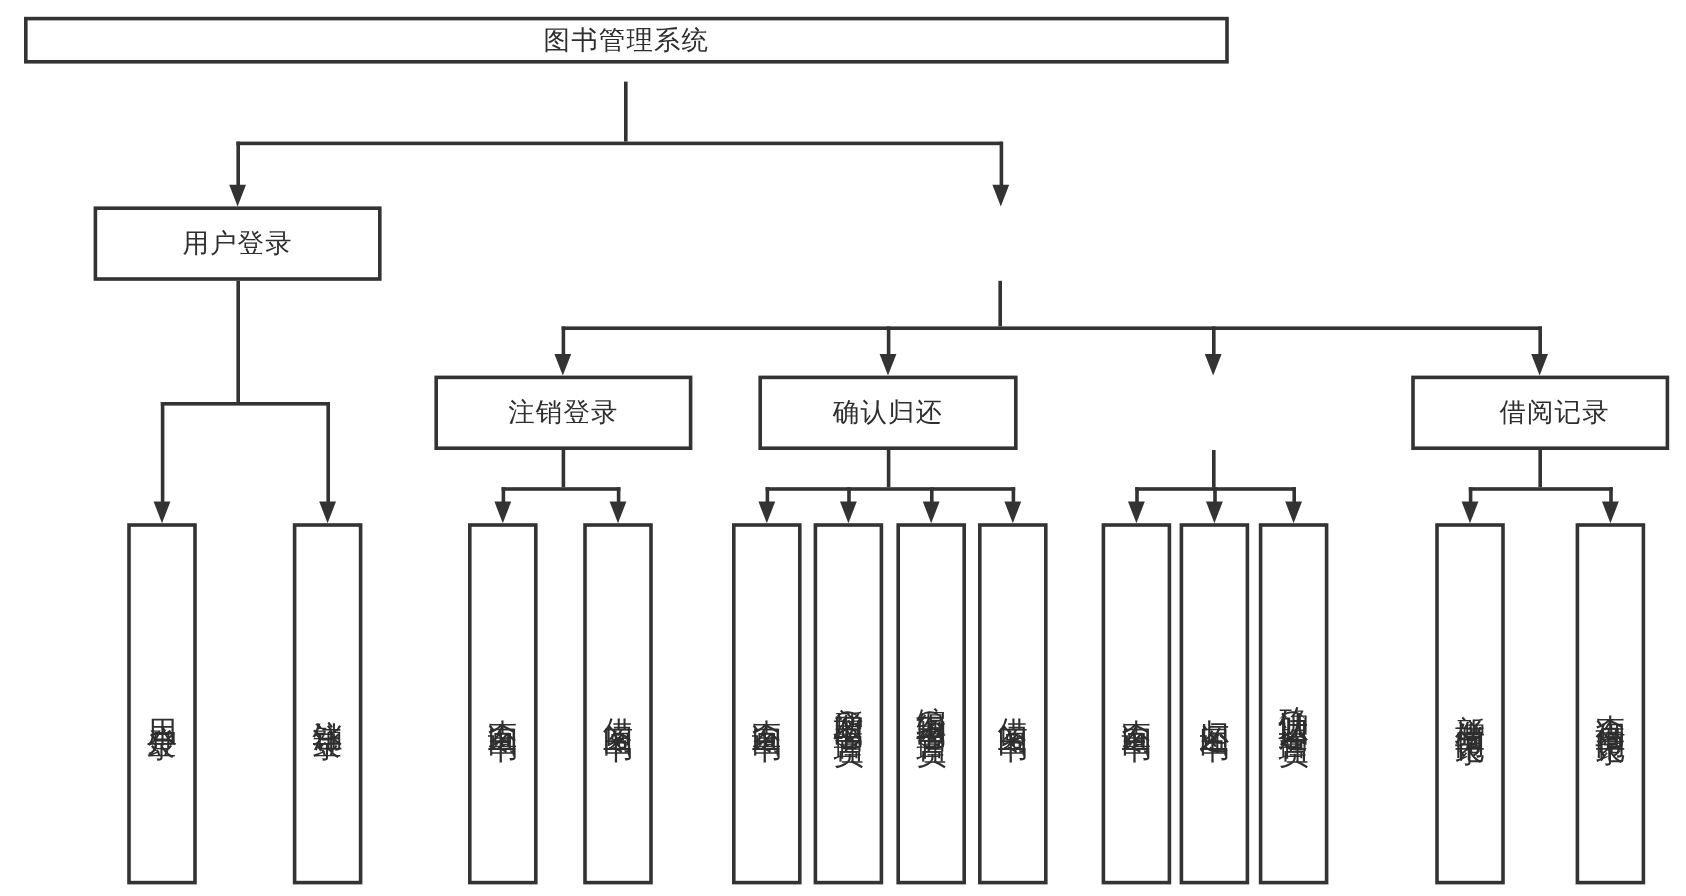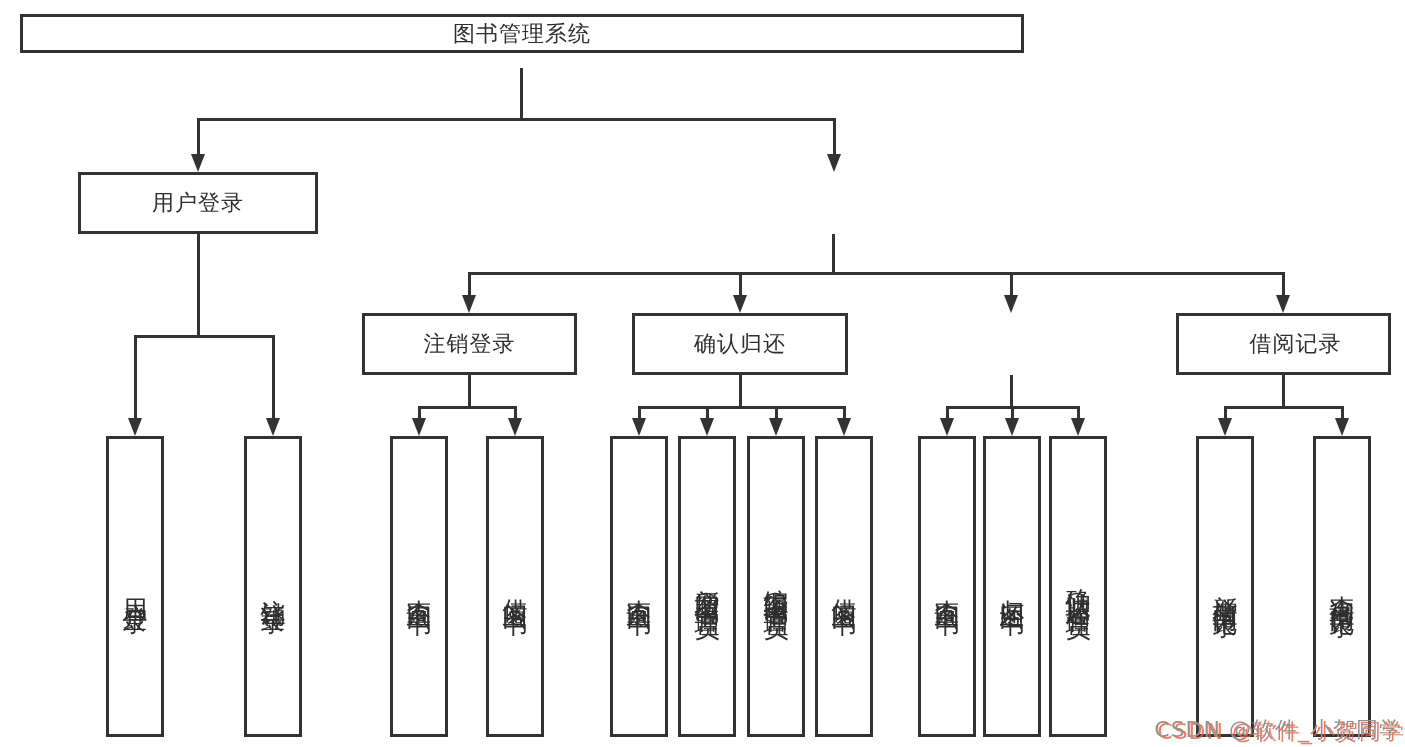--- a/index.html
+++ b/index.html
@@ -147,15 +147,14 @@
   <div class="arrow" style="left:632px;top:418px;"></div>
   <div class="arrow" style="left:700px;top:418px;"></div>
   <div class="arrow" style="left:769px;top:418px;"></div>
   <div class="arrow" style="left:837px;top:418px;"></div>
   <div class="arrow" style="left:940px;top:418px;"></div>
   <div class="arrow" style="left:1005px;top:418px;"></div>
   <div class="arrow" style="left:1071px;top:418px;"></div>
   <div class="arrow" style="left:1218px;top:418px;"></div>
   <div class="arrow" style="left:1335px;top:418px;"></div>
 
-  <div class="watermark">CSDN @软件_小贺同学</div>
 
 </div>
 
 </body></html>

